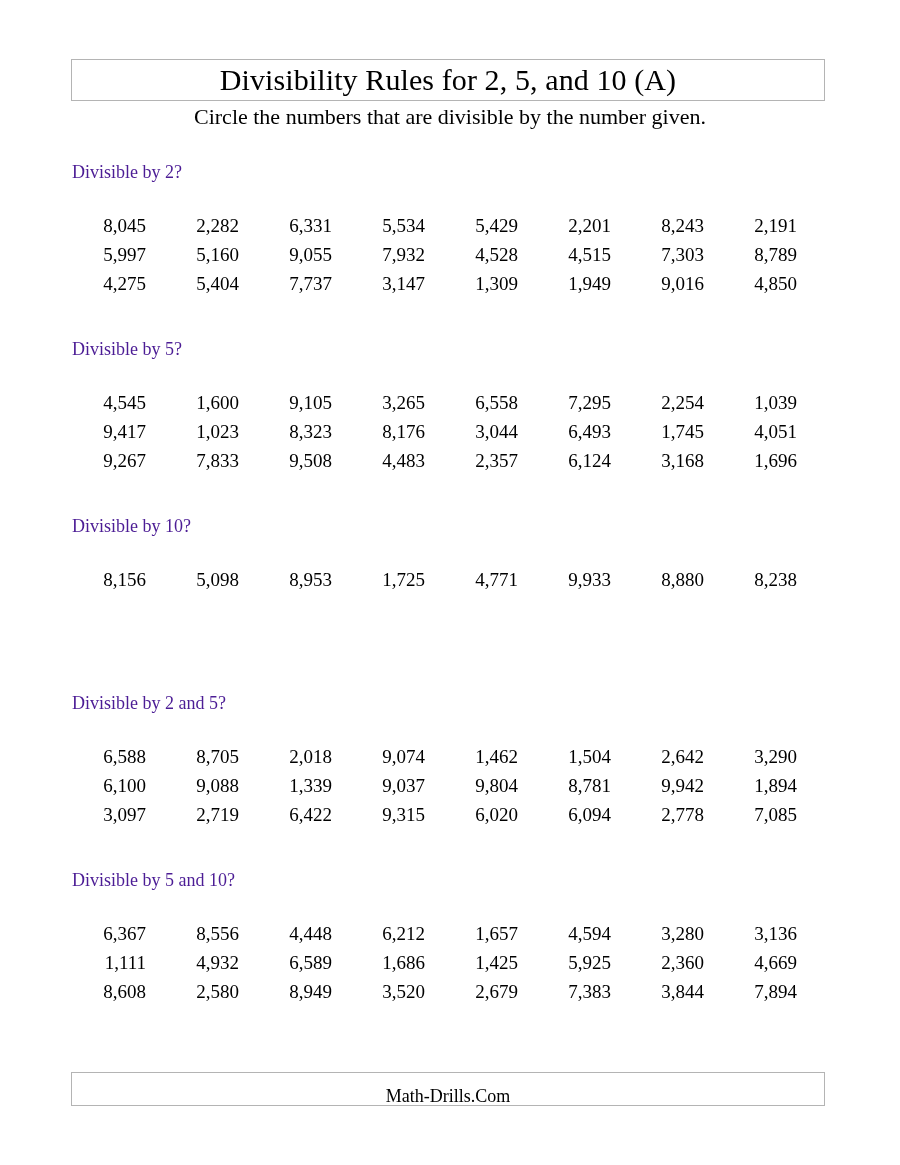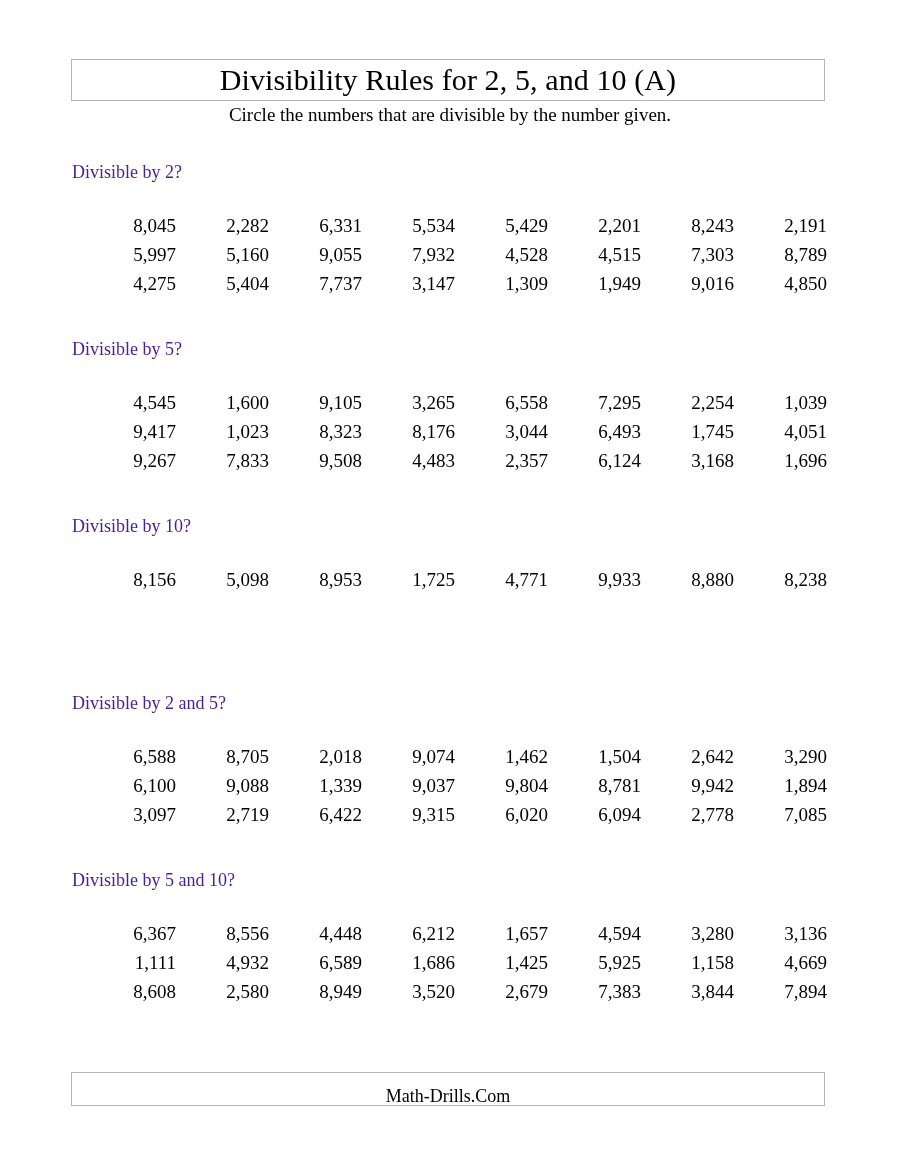--- a/index.html
+++ b/index.html
@@ -43,21 +43,21 @@
     letter-spacing: 0.1px;
     white-space: nowrap;
     color: #000;
   }
   .subtitle {
     position: absolute;
     left: 0;
     top: 104px;
     width: 900px;
     text-align: center;
-    font-size: 19px;
+    font-size: 22px;
     line-height: 1.15;
     color: #000;
   }
 
   
   .section {
     position: absolute;
     left: 0;
     width: 900px;
   }
@@ -74,21 +74,20 @@
     position: absolute;
     left: 0;
     top: 48px;
     width: 900px;
   }
   .row {
     display: block;
     height: 29px;
     white-space: nowrap;
     font-size: 0;
-    margin-left: 30px;
   }
   .cell {
     display: inline-block;
     width: 93px;
     text-align: right;
     font-size: 19px;
     line-height: 29px;
     color: #000;
     vertical-align: top;
   }
@@ -156,21 +155,21 @@
         <div class="grid">
           <div class="row"><span class="cell">6,588</span><span class="cell">8,705</span><span class="cell">2,018</span><span class="cell">9,074</span><span class="cell">1,462</span><span class="cell">1,504</span><span class="cell">2,642</span><span class="cell">3,290</span></div>
           <div class="row"><span class="cell">6,100</span><span class="cell">9,088</span><span class="cell">1,339</span><span class="cell">9,037</span><span class="cell">9,804</span><span class="cell">8,781</span><span class="cell">9,942</span><span class="cell">1,894</span></div>
           <div class="row"><span class="cell">3,097</span><span class="cell">2,719</span><span class="cell">6,422</span><span class="cell">9,315</span><span class="cell">6,020</span><span class="cell">6,094</span><span class="cell">2,778</span><span class="cell">7,085</span></div>
         </div>
       </div>
       <div class="section" style="top: 871px;">
         <div class="section-heading">Divisible by 5 and 10?</div>
         <div class="grid">
           <div class="row"><span class="cell">6,367</span><span class="cell">8,556</span><span class="cell">4,448</span><span class="cell">6,212</span><span class="cell">1,657</span><span class="cell">4,594</span><span class="cell">3,280</span><span class="cell">3,136</span></div>
-          <div class="row"><span class="cell">1,111</span><span class="cell">4,932</span><span class="cell">6,589</span><span class="cell">1,686</span><span class="cell">1,425</span><span class="cell">5,925</span><span class="cell">1,158</span><span class="cell">4,669</span></div>
+          <div class="row"><span class="cell">1,111</span><span class="cell">4,932</span><span class="cell">6,589</span><span class="cell">1,686</span><span class="cell">1,425</span><span class="cell">5,925</span><span class="cell">2,360</span><span class="cell">4,669</span></div>
           <div class="row"><span class="cell">8,608</span><span class="cell">2,580</span><span class="cell">8,949</span><span class="cell">3,520</span><span class="cell">2,679</span><span class="cell">7,383</span><span class="cell">3,844</span><span class="cell">7,894</span></div>
         </div>
       </div>
     </div>
 
   <div class="footer-box">
     <div class="footer-text">Math-Drills.Com</div>
   </div>
 
 </div>

